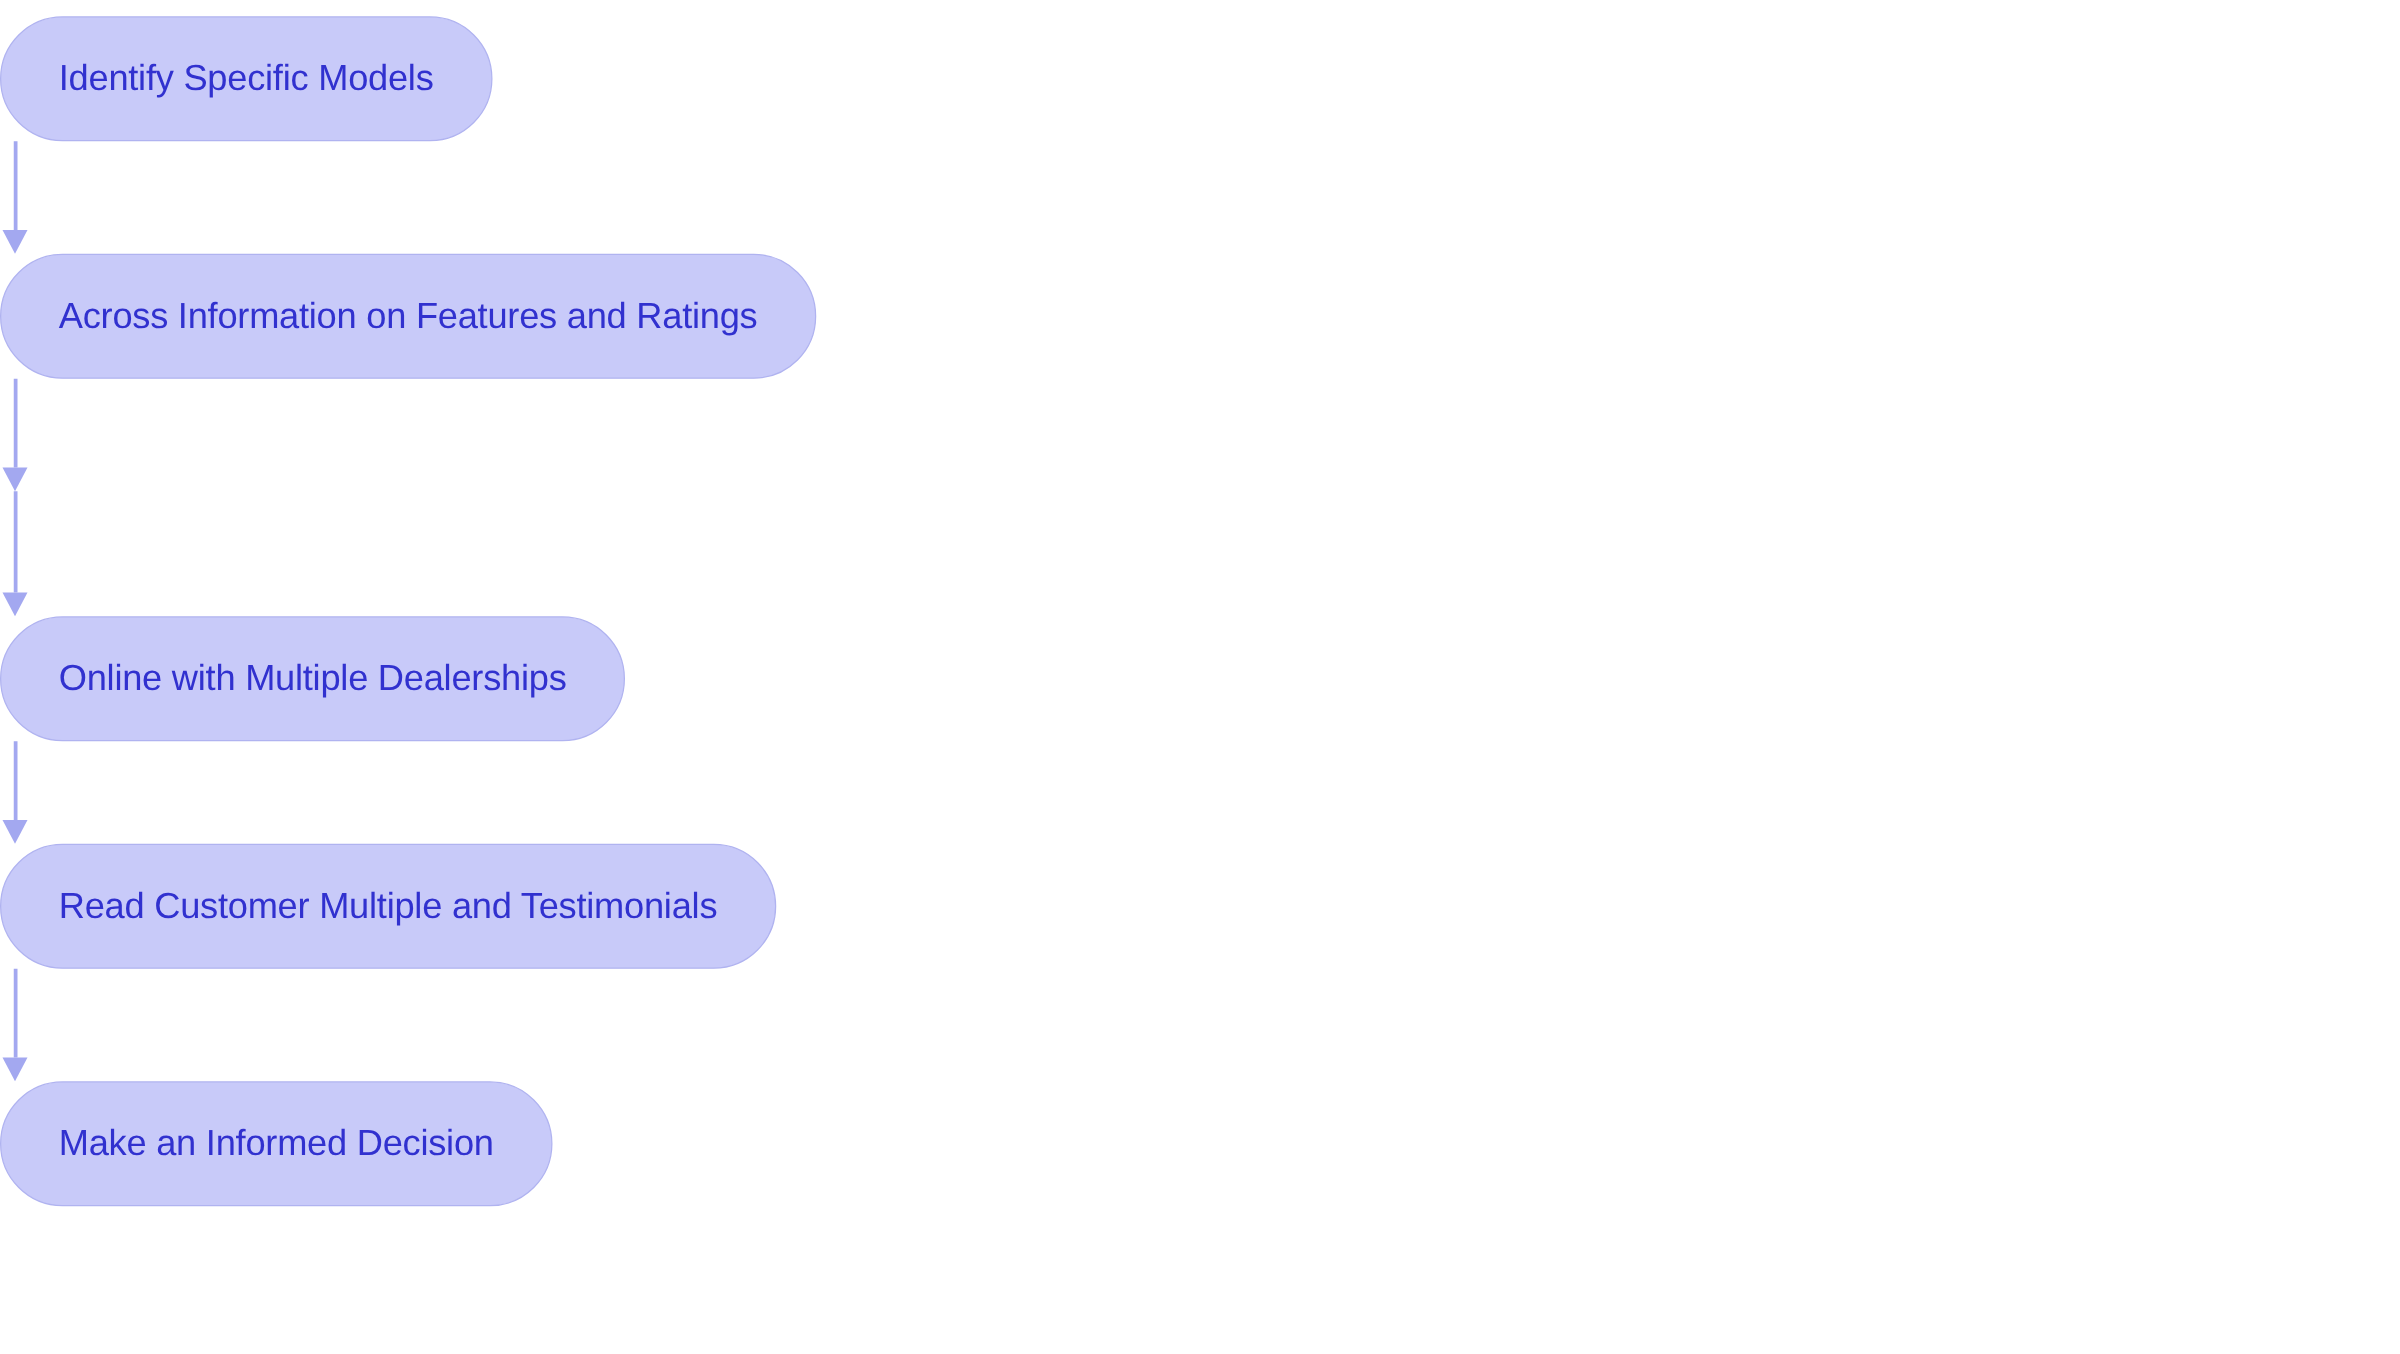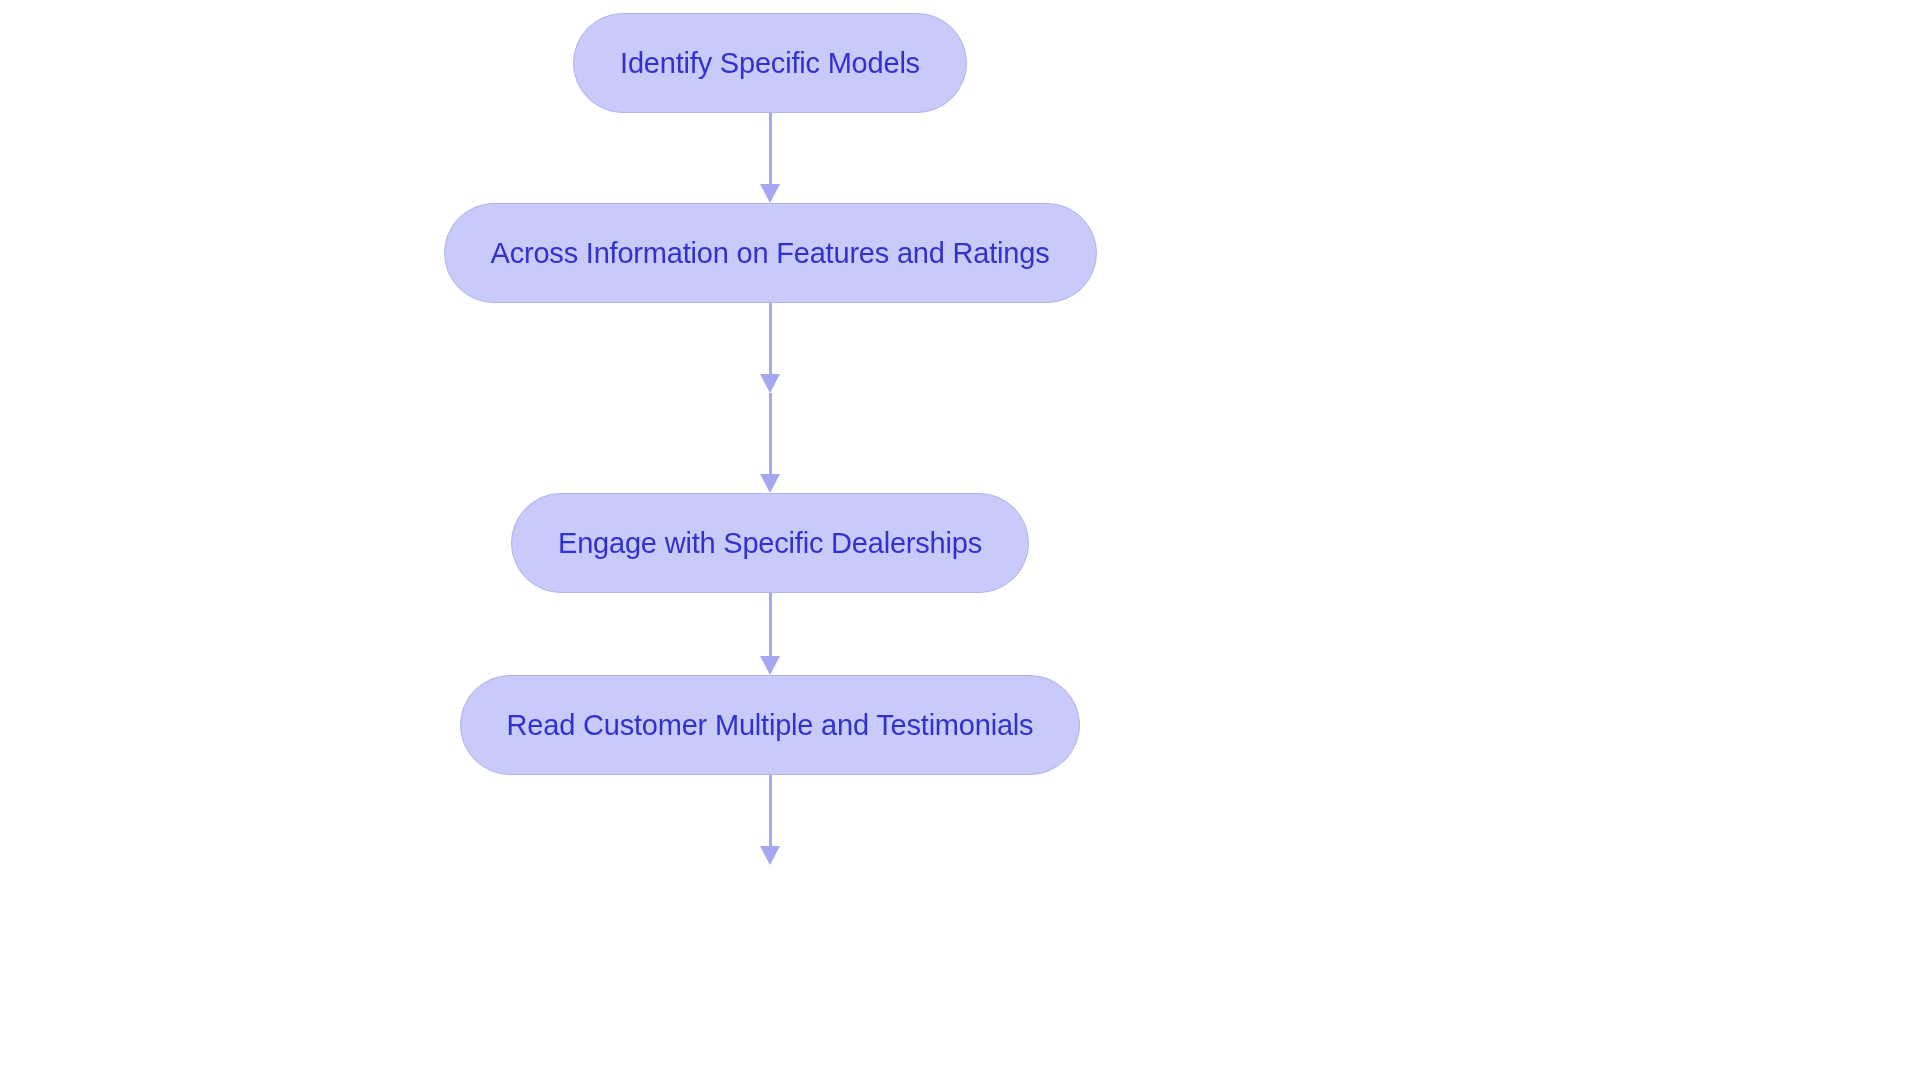--- a/index.html
+++ b/index.html
@@ -23,21 +23,21 @@
   }
 
   .flow-column {
     position: absolute;
     left: 0;
     top: 0;
     width: 1540px;
     height: 1083px;
     display: flex;
     flex-direction: column;
-    align-items: center;
+    align-items: flex-start;
   }
 
   .node {
     box-sizing: border-box;
     height: 100px;
     border-radius: 50px;
     background: #c8caf9;
     border: 1.6px solid #b0b3f0;
     display: flex;
     align-items: center;
@@ -114,32 +114,35 @@
       <div class="head"></div>
     </div>
 
 
     <div class="connector conn-3">
       <div class="stem"></div>
       <div class="head"></div>
     </div>
 
     <div class="node">
-      <span class="node-label">Engage with Specific Dealerships</span>
+      <span class="node-label">Online with Multiple Dealerships</span>
     </div>
 
     <div class="connector conn-4">
       <div class="stem"></div>
       <div class="head"></div>
     </div>
 
     <div class="node">
       <span class="node-label">Read Customer Multiple and Testimonials</span>
     </div>
 
     <div class="connector conn-5">
       <div class="stem"></div>
       <div class="head"></div>
     </div>
 
+    <div class="node">
+      <span class="node-label">Make an Informed Decision</span>
+    </div>
 
   </div>
 </div>
 
 </body></html>

